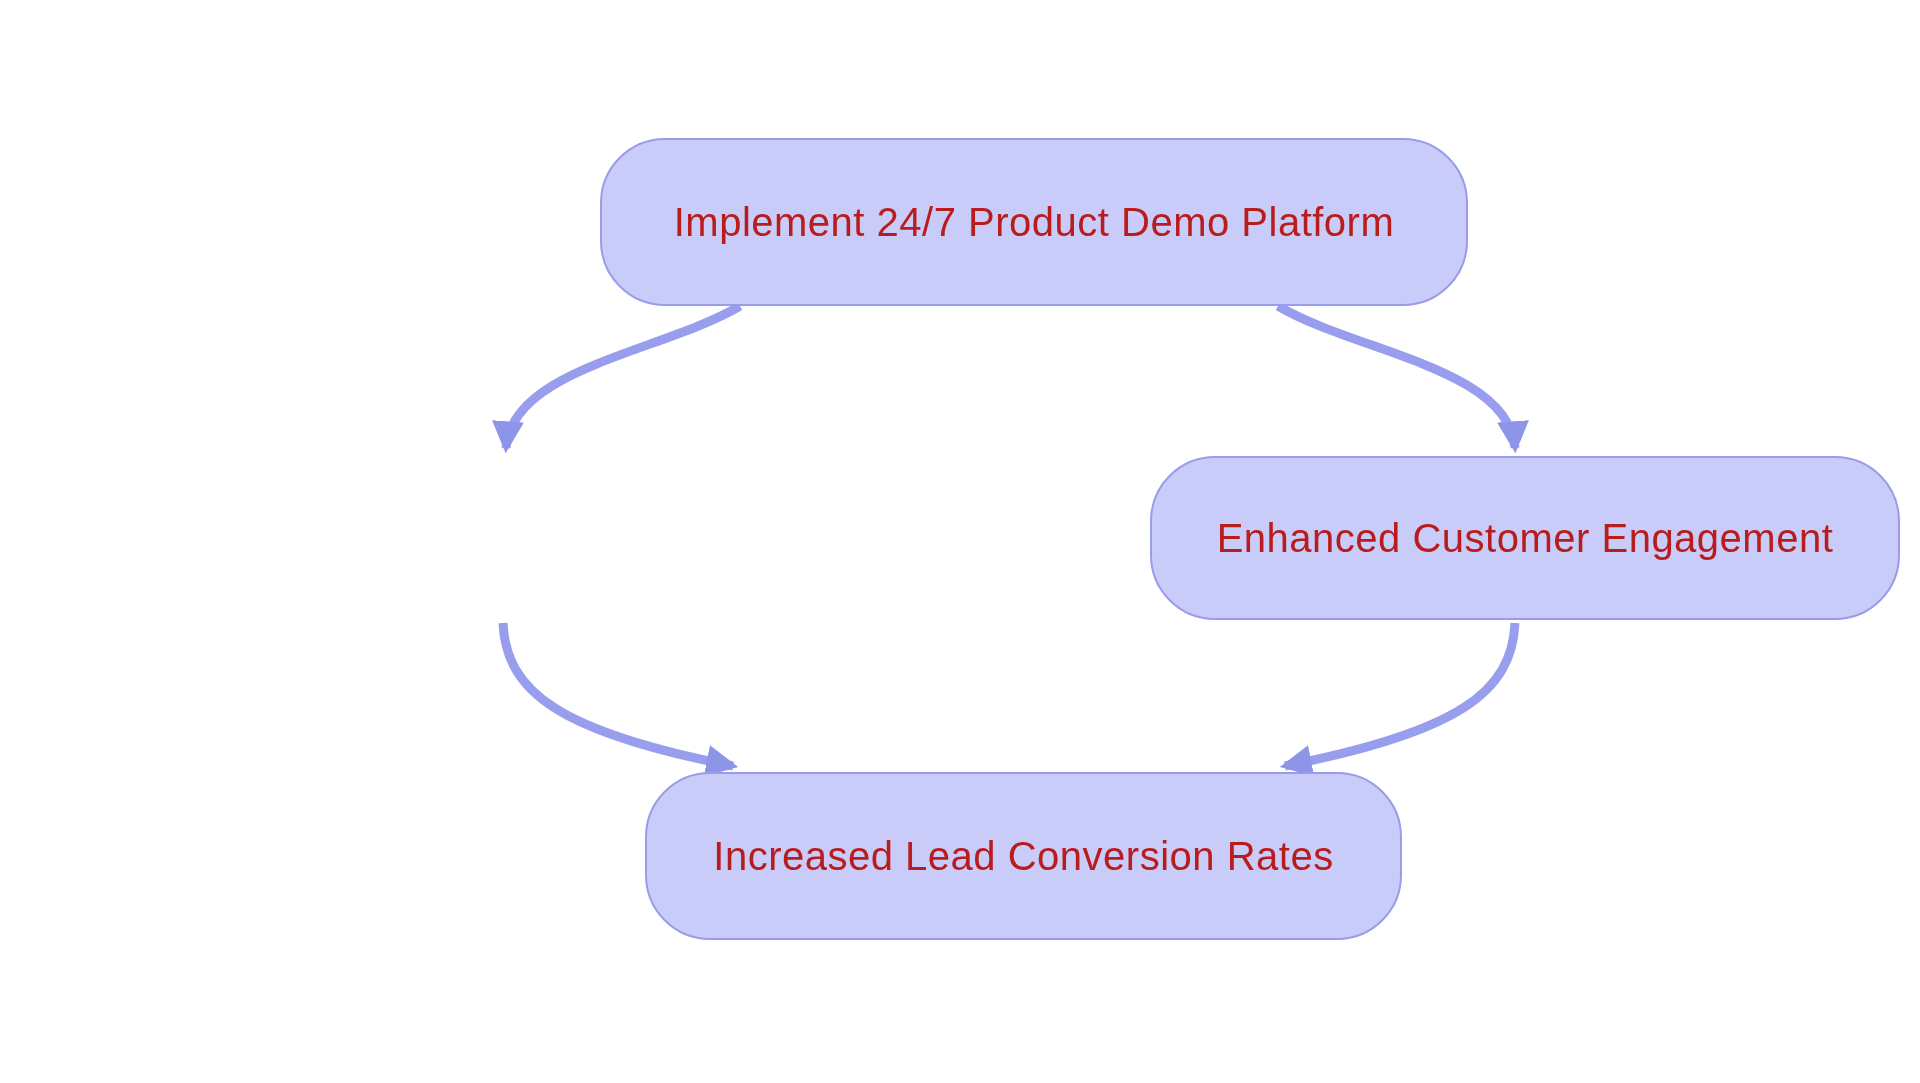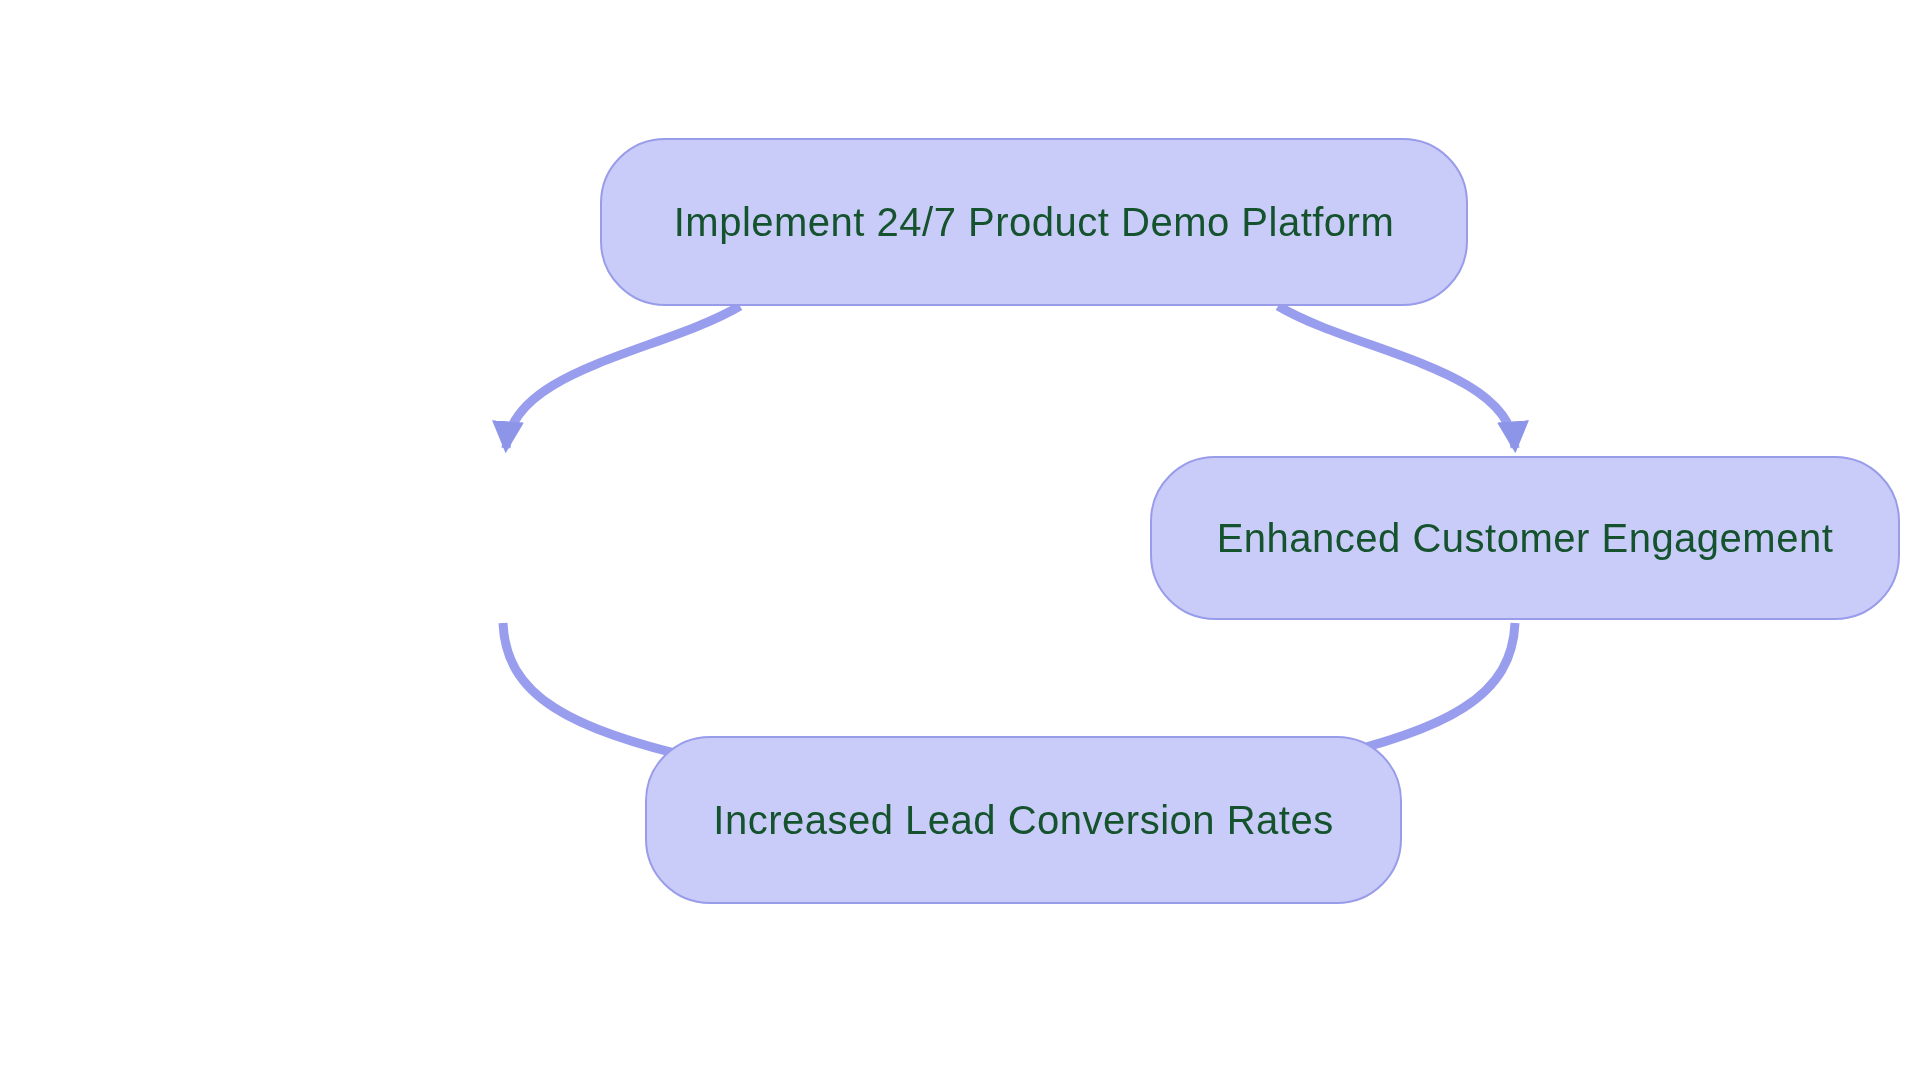--- a/index.html
+++ b/index.html
@@ -31,29 +31,29 @@
   .node {
     position: absolute;
     box-sizing: border-box;
     background: #c9cbf8;
     border: 2px solid #989ce9;
     border-radius: 65px;
     display: flex;
     align-items: center;
     justify-content: center;
     text-align: center;
-    color: #14532d;
+    color: #b91c1c;
     font-size: 40px;
     line-height: 1.2;
     letter-spacing: 0.5px;
   }
   .node-top    { left: 600px;  top: 138px; width: 868px; height: 168px; }
   .node-left   { left: 27px;   top: 456px; width: 973px; height: 167px; }
   .node-right  { left: 1150px; top: 456px; width: 750px; height: 164px; }
-  .node-bottom { left: 645px;  top: 736px; width: 757px; height: 168px; }
+  .node-bottom { left: 645px;  top: 772px; width: 757px; height: 168px; }
 </style>
 </head>
 <body>
 
 <div class="canvas">
 
   <svg class="edges-layer" viewBox="0 0 1920 1083" xmlns="http://www.w3.org/2000/svg">
     <defs>
       <marker id="arrowhead" viewBox="0 0 12 12" refX="10" refY="6" markerWidth="32" markerHeight="32" markerUnits="userSpaceOnUse" orient="auto">
         <path d="M0,0 L12,6 L0,12 Z" fill="#8d95e9"></path>

